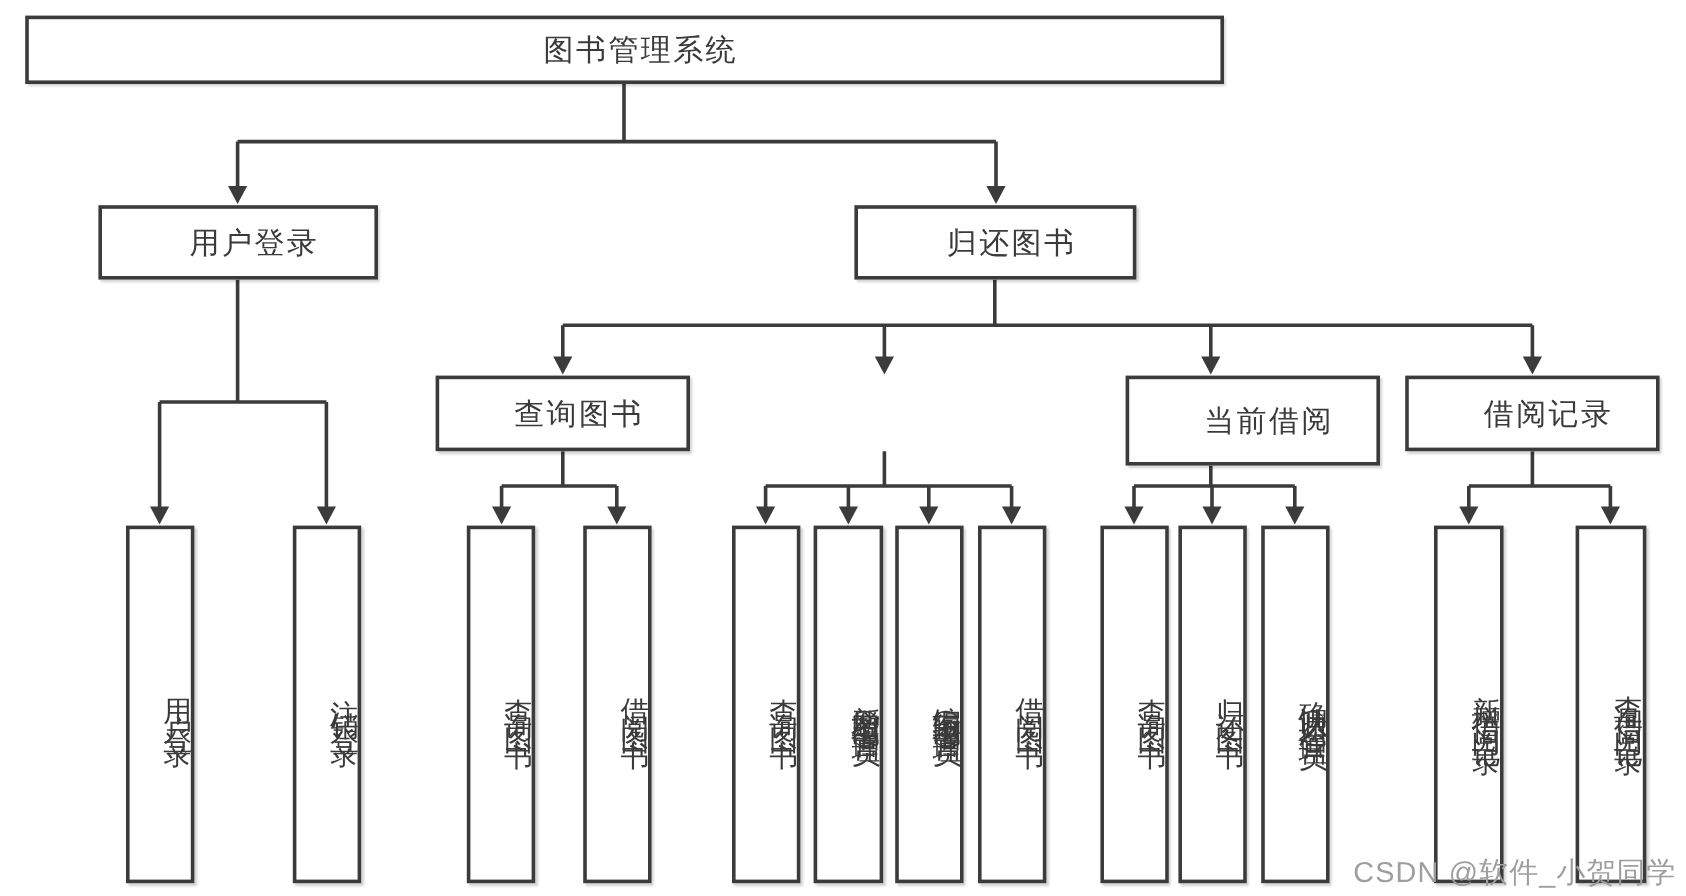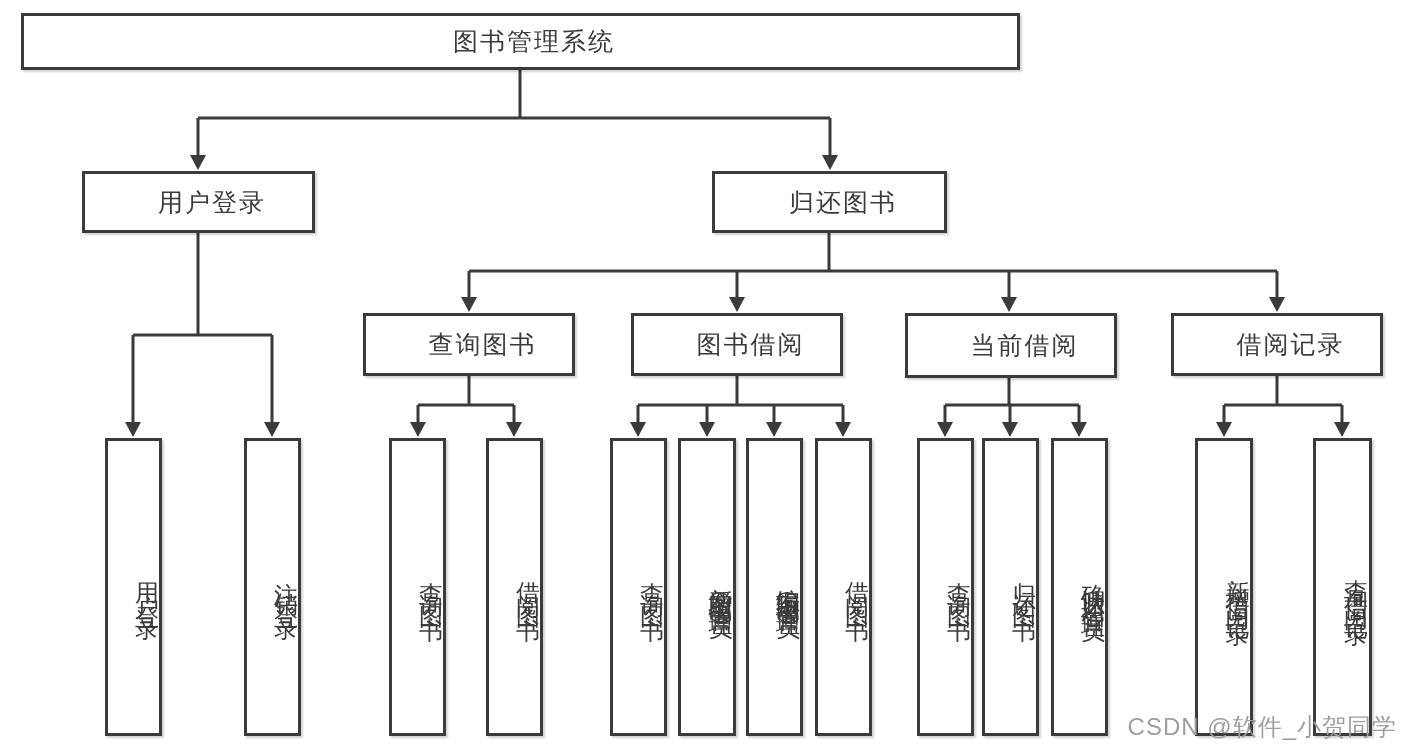--- a/index.html
+++ b/index.html
@@ -98,22 +98,21 @@
       M937 422 h16 L945 437 Z  M1002 422 h16 L1010 437 Z  M1071 422 h16 L1079 437 Z
       M1216 422 h16 L1224 437 Z  M1334 422 h16 L1342 437 Z"></path>
   </svg>
 
   <div class="box h-box" style="left:21px;top:13px;width:999px;height:57px">图书管理系统</div>
 
   <div class="box h-box" style="left:82px;top:171px;width:233px;height:62px">用户登录</div>
   <div class="box h-box" style="left:712px;top:171px;width:235px;height:62px">归还图书</div>
 
   <div class="box h-box" style="left:363px;top:313px;width:212px;height:63px">查询图书</div>
-  <div class="box h-box" style="left:631px;top:313px;width:212px;height:63px">图书借阅</div>
-  <div class="box h-box" style="left:905px;top:313px;width:212px;height:65px">当前借阅</div>
+  <div class="box h-box" style="left:938px;top:313px;width:212px;height:75px">当前借阅</div>
   <div class="box h-box" style="left:1171px;top:313px;width:212px;height:63px">借阅记录</div>
 
   <div class="box v-box" style="left:105px;top:438px;width:57px;height:298px">用户登录</div>
   <div class="box v-box" style="left:244px;top:438px;width:57px;height:298px">注销登录</div>
 
   <div class="box v-box" style="left:389px;top:438px;width:57px;height:298px">查询图书</div>
   <div class="box v-box" style="left:486px;top:438px;width:57px;height:298px">借阅图书</div>
 
   <div class="box v-box" style="left:610px;top:438px;width:57px;height:298px">查询图书</div>
   <div class="box v-box s9" style="left:678px;top:438px;width:58px;height:298px">新增图书（管理员）</div>

